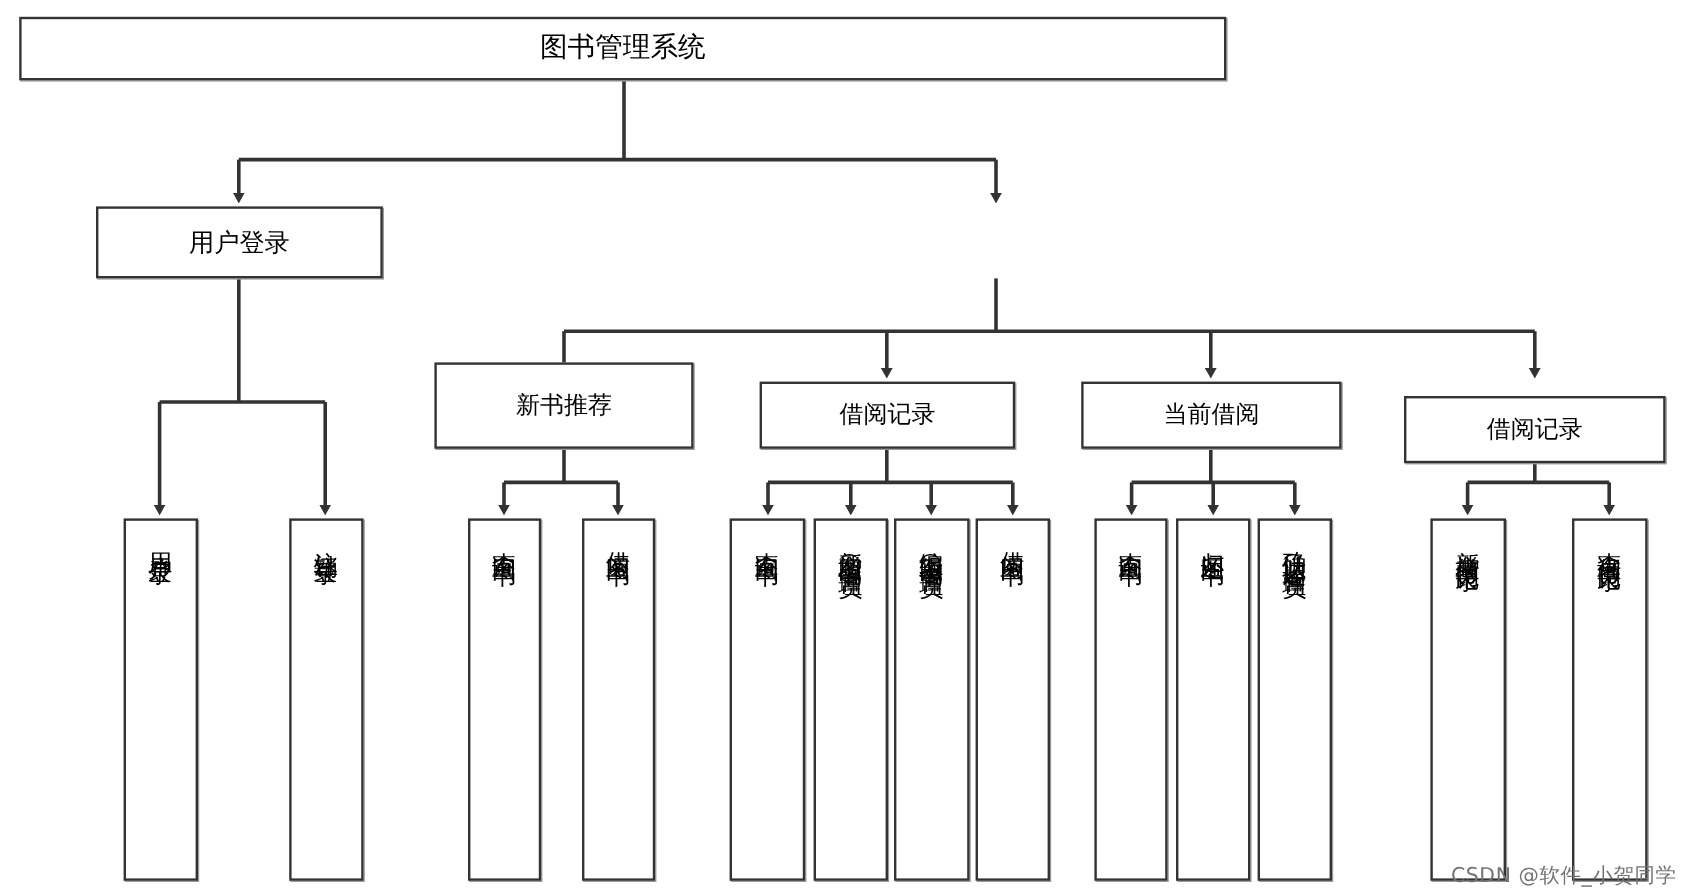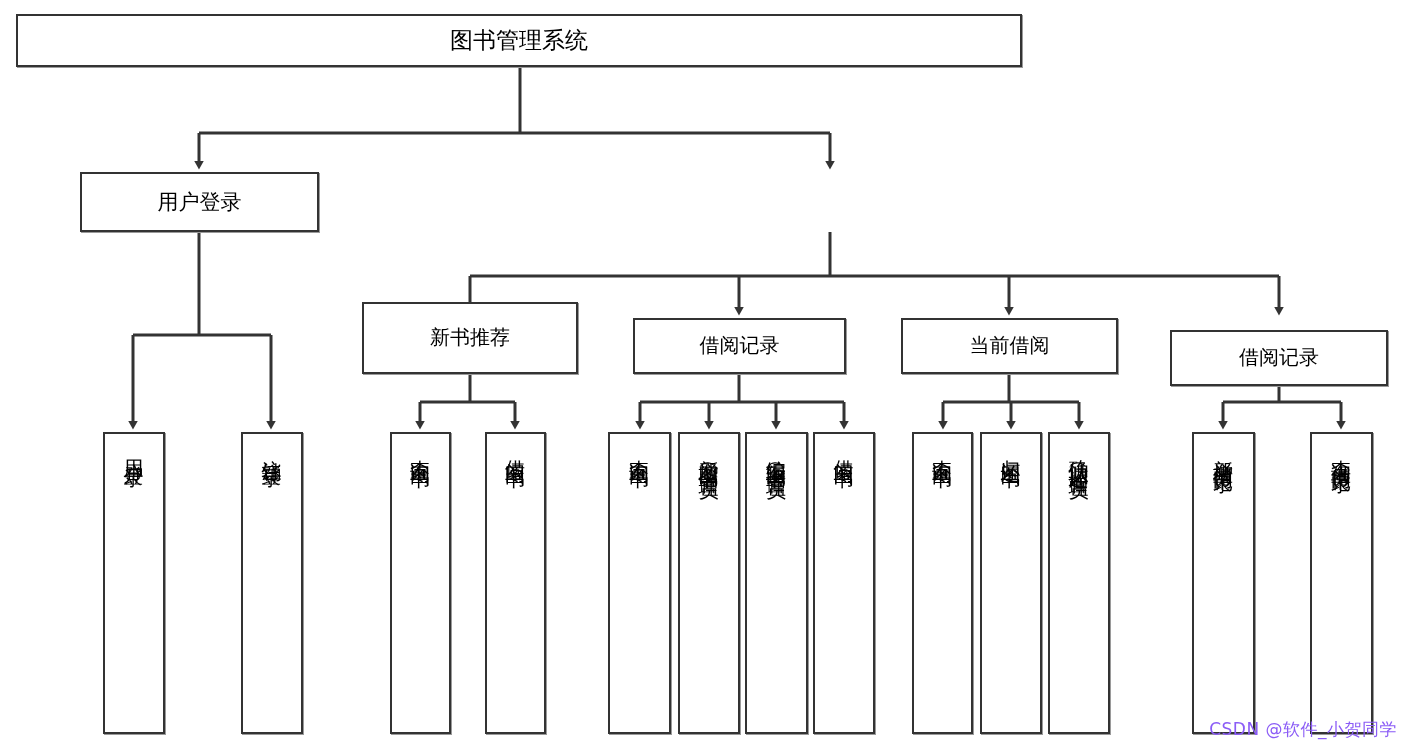--- a/index.html
+++ b/index.html
@@ -66,21 +66,21 @@
     letter-spacing: 3px;
     line-height: 1;
     white-space: nowrap;
   }
   
   #watermark {
     position: absolute;
     right: 8px;
     bottom: 6px;
     font-size: 17px;
-    color: #8b5cf6;
+    color: #737373;
     letter-spacing: 0.5px;
     white-space: nowrap;
     user-select: none;
   }
 </style>
 </head>
 <body>
 
 <div id="canvas">
 

